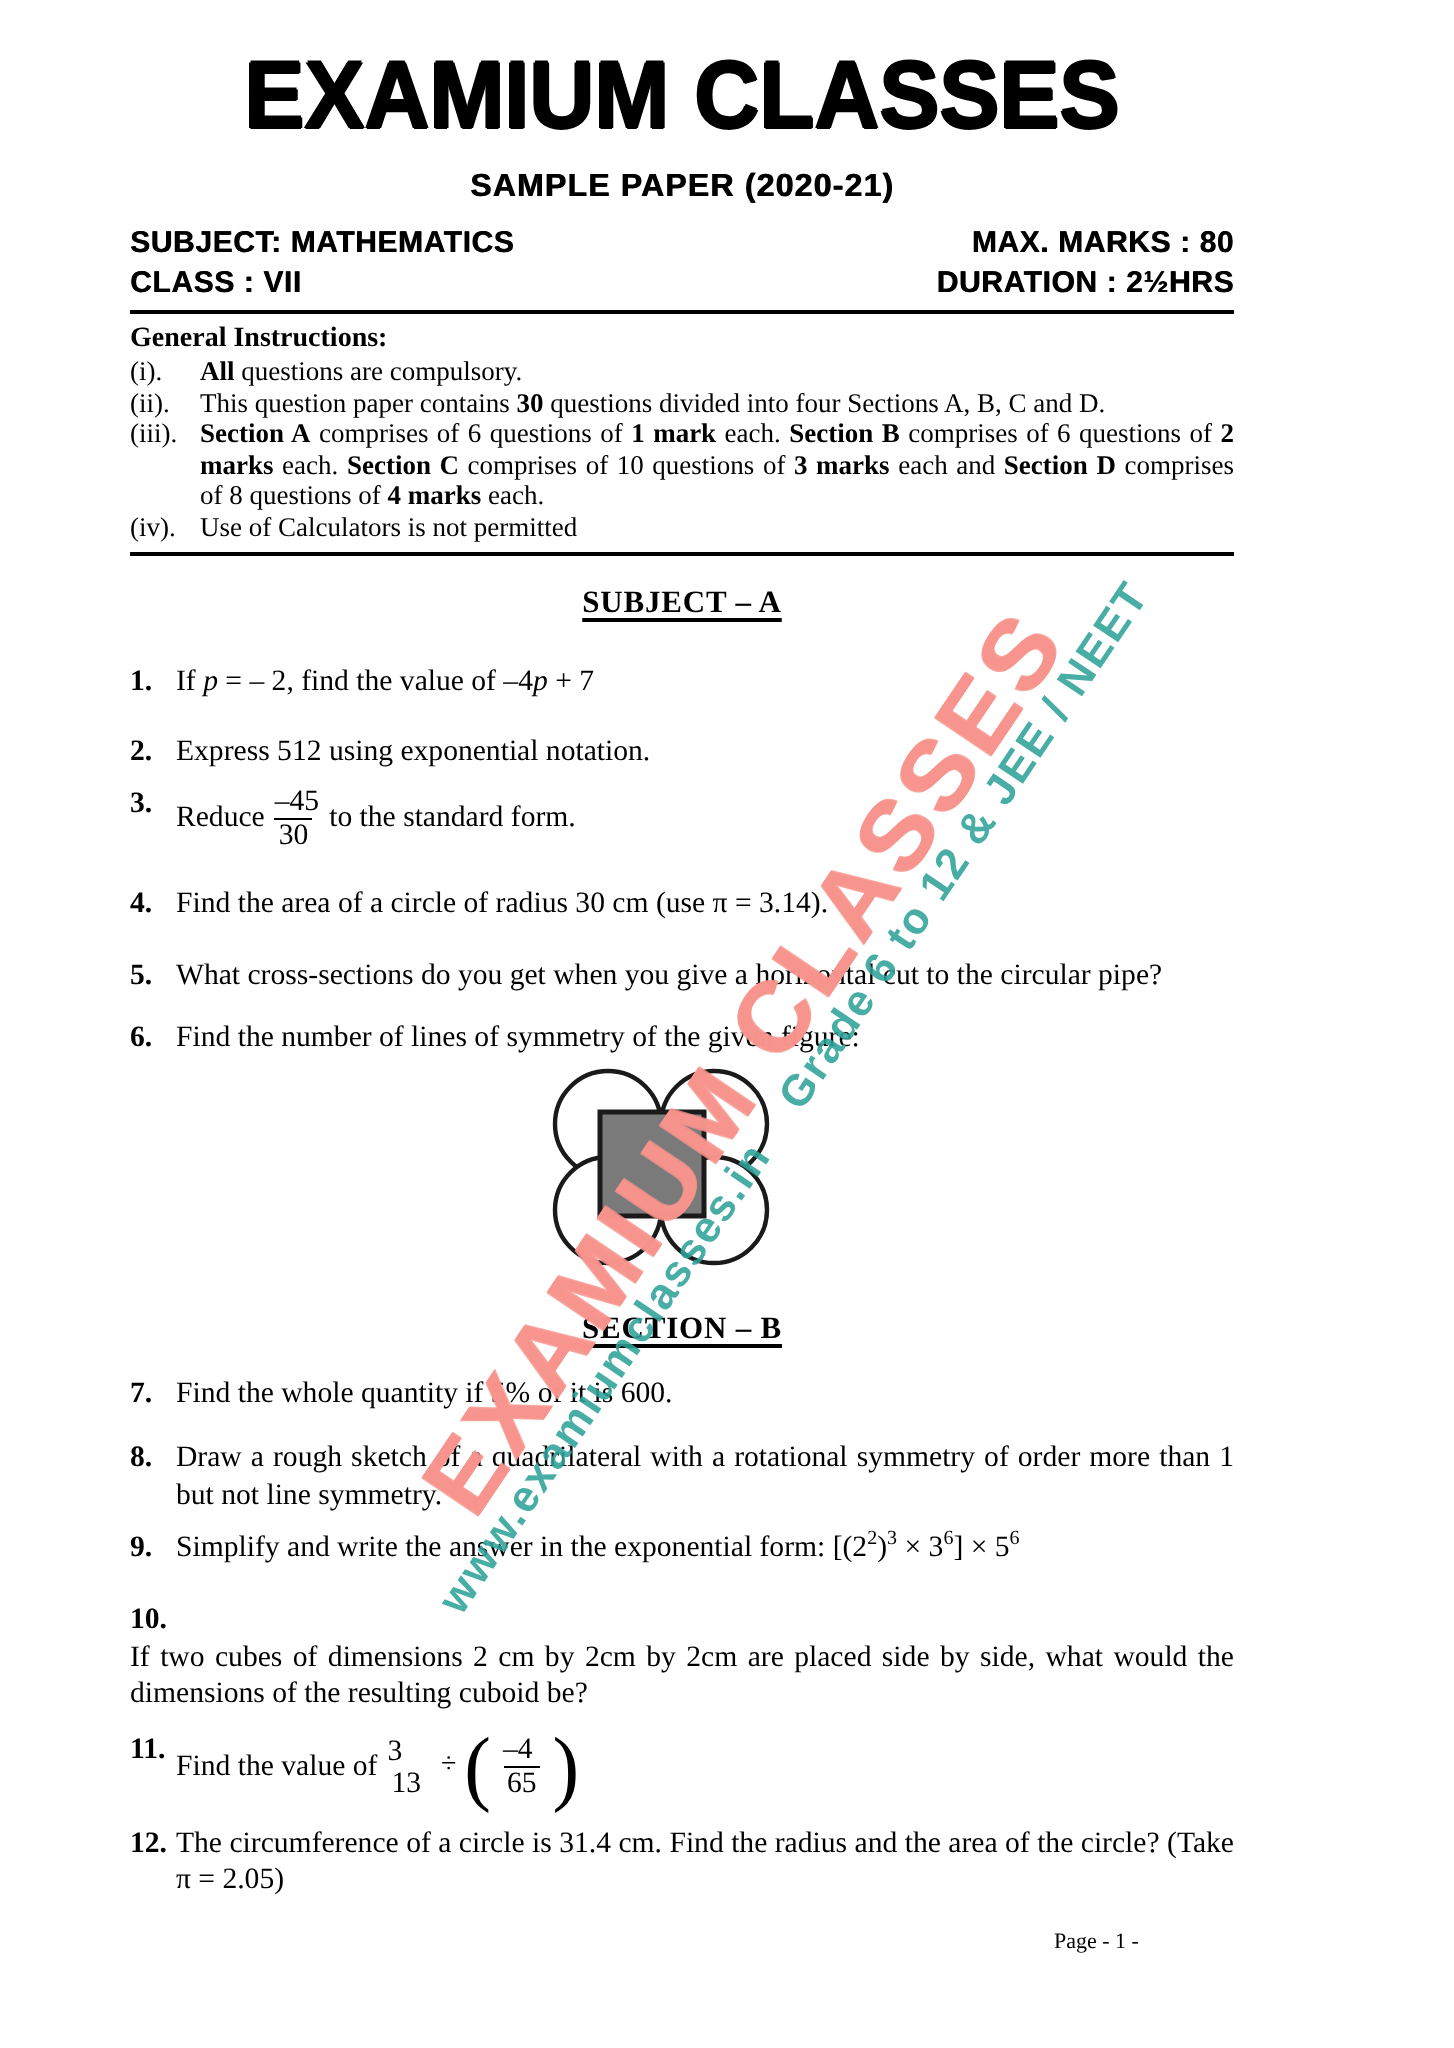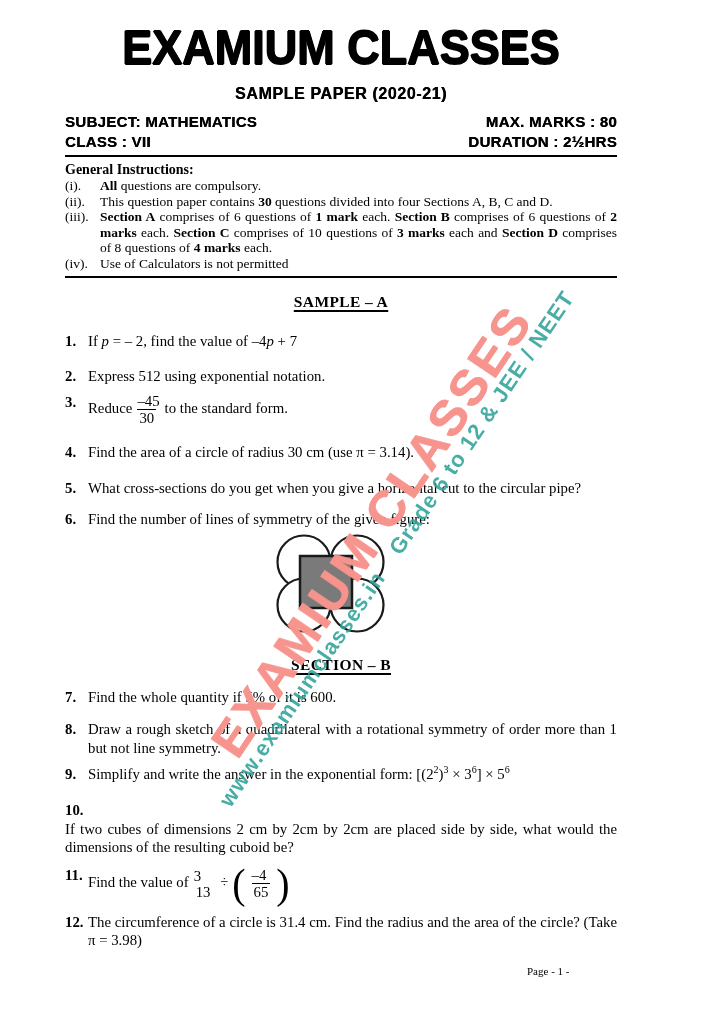--- a/index.html
+++ b/index.html
@@ -128,21 +128,21 @@
       <span class="ins-no">(iii).</span>
       <span class="ins-text"><span class="b">Section A</span><span> comprises of 6 questions of </span><span class="b">1 mark</span><span> each. </span><span class="b">Section B</span><span> comprises of 6 questions of </span><span class="b">2 marks</span><span> each. </span><span class="b">Section C</span><span> comprises of 10 questions of </span><span class="b">3 marks</span><span> each and </span><span class="b">Section D</span><span> comprises of 8 questions of </span><span class="b">4 marks</span><span> each.</span></span>
     </div>
     <div class="ins-row">
       <span class="ins-no">(iv).</span>
       <span class="ins-text">Use of Calculators is not permitted</span>
     </div>
 
     <hr class="rule2">
 
-    <div id="sec-a" class="sec-head">SAMPLE – A</div>
+    <div id="sec-a" class="sec-head">SUBJECT – A</div>
 
     <div id="q1" class="q">
       <span class="q-no">1.</span>
       <span class="q-text nj"><span>If </span><span class="it">p</span><span> = – 2, find the value of  –4</span><span class="it">p</span><span> + 7</span></span>
     </div>
 
     <div id="q2" class="q">
       <span class="q-no">2.</span>
       <span class="q-text nj">Express 512 using exponential notation.</span>
     </div>
@@ -208,21 +208,21 @@
             <span class="num">3</span>
             <span class="den">13</span>
           </span><span class="divop">÷</span><span class="bigp">(</span><span class="fr">
             <span class="num">–4</span>
             <span class="den">65</span>
           </span><span class="bigp">)</span></span>
     </div>
 
     <div id="q12" class="q">
       <span class="q-no">12.</span>
-      <span class="q-text">The circumference of a circle is 31.4 cm. Find the radius and the area of the circle? (Take π = 3.98)</span>
+      <span class="q-text">The circumference of a circle is 31.4 cm. Find the radius and the area of the circle? (Take π = 2.05)</span>
     </div>
 
   </div>
 
   <div class="wm wm-pink">EXAMIUM CLASSES</div>
   <div class="wm wm-teal"><span>www.examiumclasses.in</span><span class="gap"></span><span>Grade 6 to 12 &amp; JEE / NEET</span></div>
 
   <div class="footer">Page - 1 -</div>
 
 </div>

